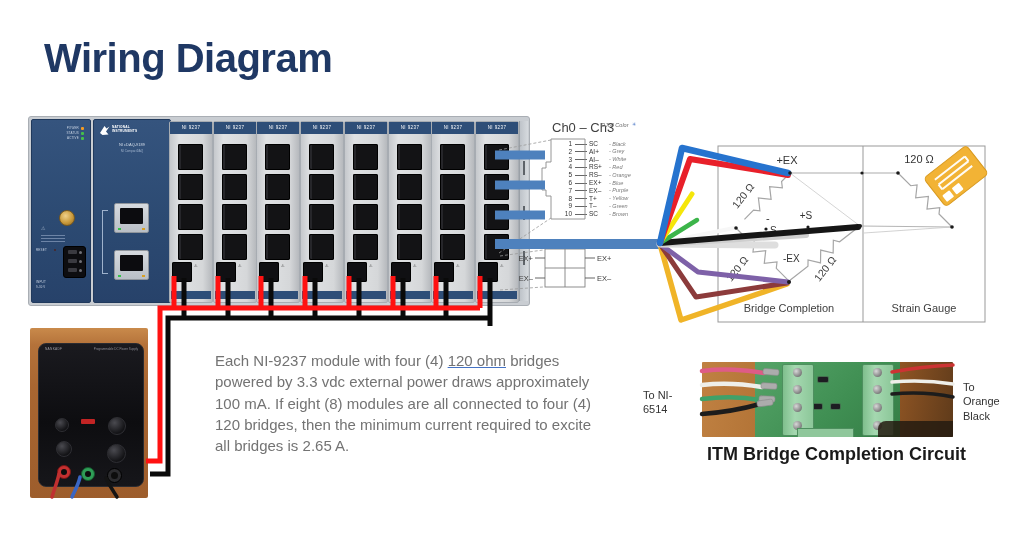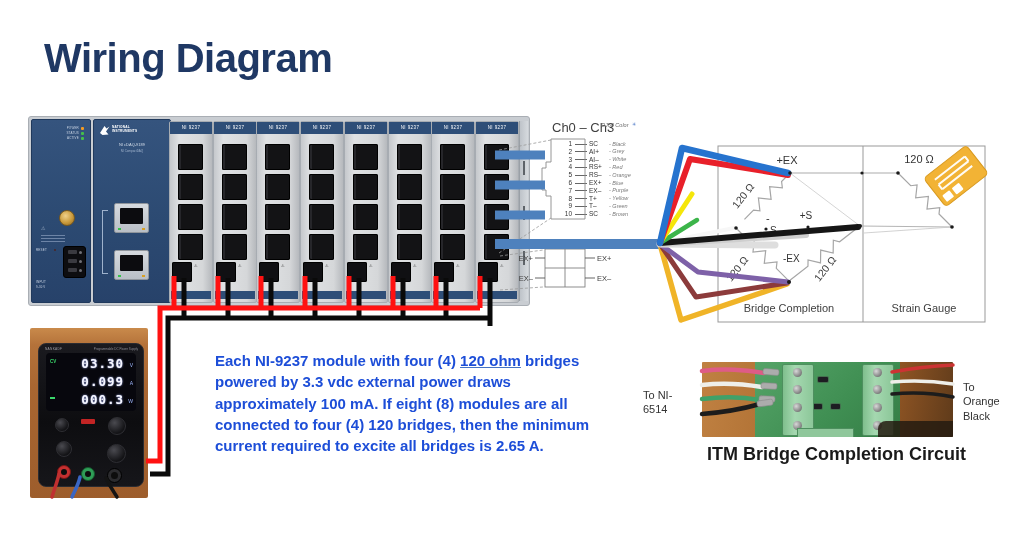--- a/index.html
+++ b/index.html
@@ -62,21 +62,21 @@
   .po-head{left:552px;top:120px;font-size:13px;color:#3f3f3f;}
   .po-sub{left:601px;top:122px;font-size:5.5px;font-style:italic;color:#666;}
   .po-icon{left:632px;top:121px;font-size:5px;color:#4472C4;}
   .po-row{position:absolute;left:552px;width:115px;height:8px;font-size:6.5px;color:#333;}
   .pr-pin{position:absolute;left:0;top:0;width:20px;text-align:right;}
   .pr-tick{position:absolute;left:23px;top:3.5px;width:12px;border-top:1px solid #666;}
   .pr-sig{position:absolute;left:37px;top:0;}
   .pr-col{position:absolute;left:57px;top:.5px;font-size:5.5px;font-style:italic;color:#7a7a7a;white-space:nowrap;}
 
   
-  .note{left:215px;top:350px;width:378px;font-size:15px;line-height:1.42;color:#1d4ed8;font-weight:bold;}
+  .note{left:215px;top:350px;width:378px;font-size:15px;line-height:1.42;color:#737373;}
   .ulink{text-decoration:underline;text-decoration-color:#4472C4;}
 
   
   .psu{left:30px;top:328px;width:118px;height:170px;border-radius:2px;
        background:linear-gradient(180deg,#C98A4B 0%,#B4723A 10%,#A96631 35%,#9d5d2c 100%);}
   .psu-body{position:absolute;left:8px;top:15px;width:104px;height:142px;
             background:linear-gradient(180deg,#1a1a1f,#0d0d10 55%,#16161a);
             border-radius:8px;border:1px solid #2b2b30;}
   .psu-brand{position:absolute;left:6px;top:3px;font-size:3.2px;color:#9b9ba3;letter-spacing:.3px;}
   .psu-type{position:absolute;right:5px;top:3px;font-size:3px;color:#8b8b94;}
@@ -328,30 +328,20 @@
     <span class="pr-sig">SC</span>
     <span class="pr-col">- Brown</span>
     </div>
 
   <div class="abs note"><span>Each NI-9237 module with four (4) </span><span class="ulink">120 ohm</span><span> bridges powered by 3.3 vdc external power draws approximately 100 mA.  If eight (8) modules are all connected to four (4) 120 bridges, then the minimum current required to excite all bridges is 2.65 A.</span></div>
 
   <div class="abs psu">
     <div class="psu-body">
       <div class="psu-brand">NANKADF</div>
       <div class="psu-type">Programmable DC Power Supply</div>
-      <div class="psu-display">
-        <span class="dsp-cv">CV</span>
-        <span class="dsp-dash"></span>
-        <span class="dsp-row" style="top:3px;">03.30</span>
-        <span class="dsp-unit" style="top:9px;">V</span>
-        <span class="dsp-row" style="top:21px;">0.099</span>
-        <span class="dsp-unit" style="top:27px;">A</span>
-        <span class="dsp-row" style="top:39px;">000.3</span>
-        <span class="dsp-unit" style="top:45px;">W</span>
-      </div>
       <div class="knob" style="left:16px;top:74px;width:12px;height:12px;"></div>
       <div class="usb"></div>
       <div class="knob" style="left:69px;top:73px;width:16px;height:16px;"></div>
       <div class="knob" style="left:17px;top:97px;width:14px;height:14px;"></div>
       <div class="knob" style="left:68px;top:100px;width:17px;height:17px;"></div>
       <div class="post" style="left:18px;top:121px;width:12px;height:12px;background:#c43030;border:1px solid #7a1515;"></div>
       <div class="post" style="left:42px;top:123px;width:12px;height:12px;background:#2f9e57;border:1px solid #14592d;"></div>
       <div class="post" style="left:68px;top:124px;width:13px;height:13px;background:#2b2b2e;border:1px solid #000;"></div>
     </div>
   </div>

